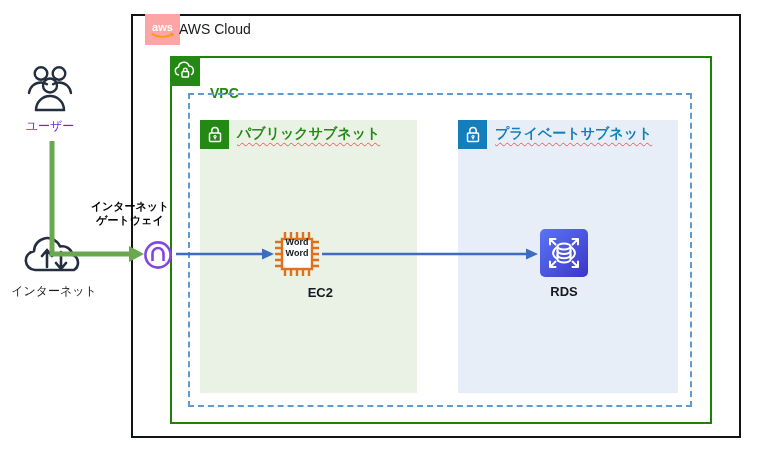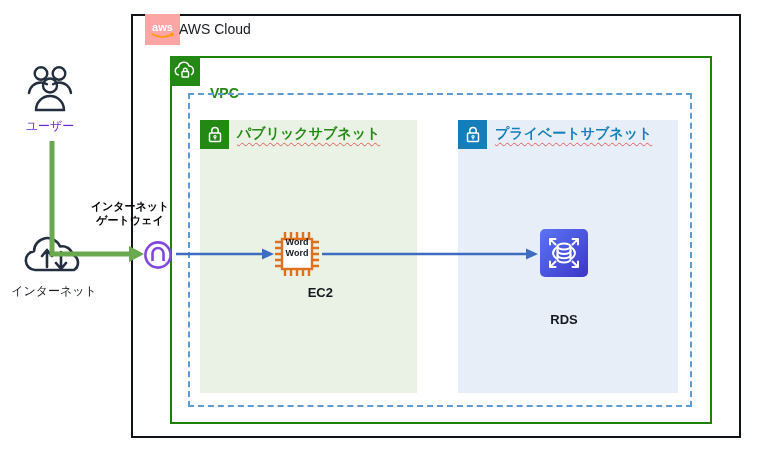--- a/index.html
+++ b/index.html
@@ -40,21 +40,21 @@
   .internet-label{left:4px;top:283px;width:100px;text-align:center;font-size:12px;color:#16191f;}
   .igw-label{left:86px;top:200px;width:88px;text-align:center;font-size:11px;font-weight:bold;line-height:1.25;color:#000000;}
   .igw-icon{left:143px;top:240px;width:30px;height:30px;}
 
   
   .ec2-icon{left:273px;top:230px;width:48px;height:48px;}
   .ec2-chip-text{left:273px;top:237px;width:48px;text-align:center;font-size:9px;font-weight:bold;line-height:1.25;color:#16191f;}
   .ec2-label{left:261px;top:285px;width:72px;text-align:right;font-size:13px;font-weight:bold;color:#16191f;}
   .rds-icon{left:540px;top:229px;width:48px;height:48px;border-radius:5px;
     background:linear-gradient(135deg,#5b74f2 0%,#4a53dd 55%,#3c35c6 100%);}
-  .rds-label{left:528px;top:284px;width:72px;text-align:center;font-size:13px;font-weight:bold;color:#16191f;margin-top:28px;}
+  .rds-label{left:528px;top:284px;width:72px;text-align:center;font-size:13px;font-weight:bold;color:#16191f;}
 
   .arrow-layer{left:0;top:0;width:759px;height:455px;pointer-events:none;}
   svg{display:block;}
 </style>
 </head>
 <body>
 
 <div class="canvas">
 
   <div class="abs aws-cloud"></div>

